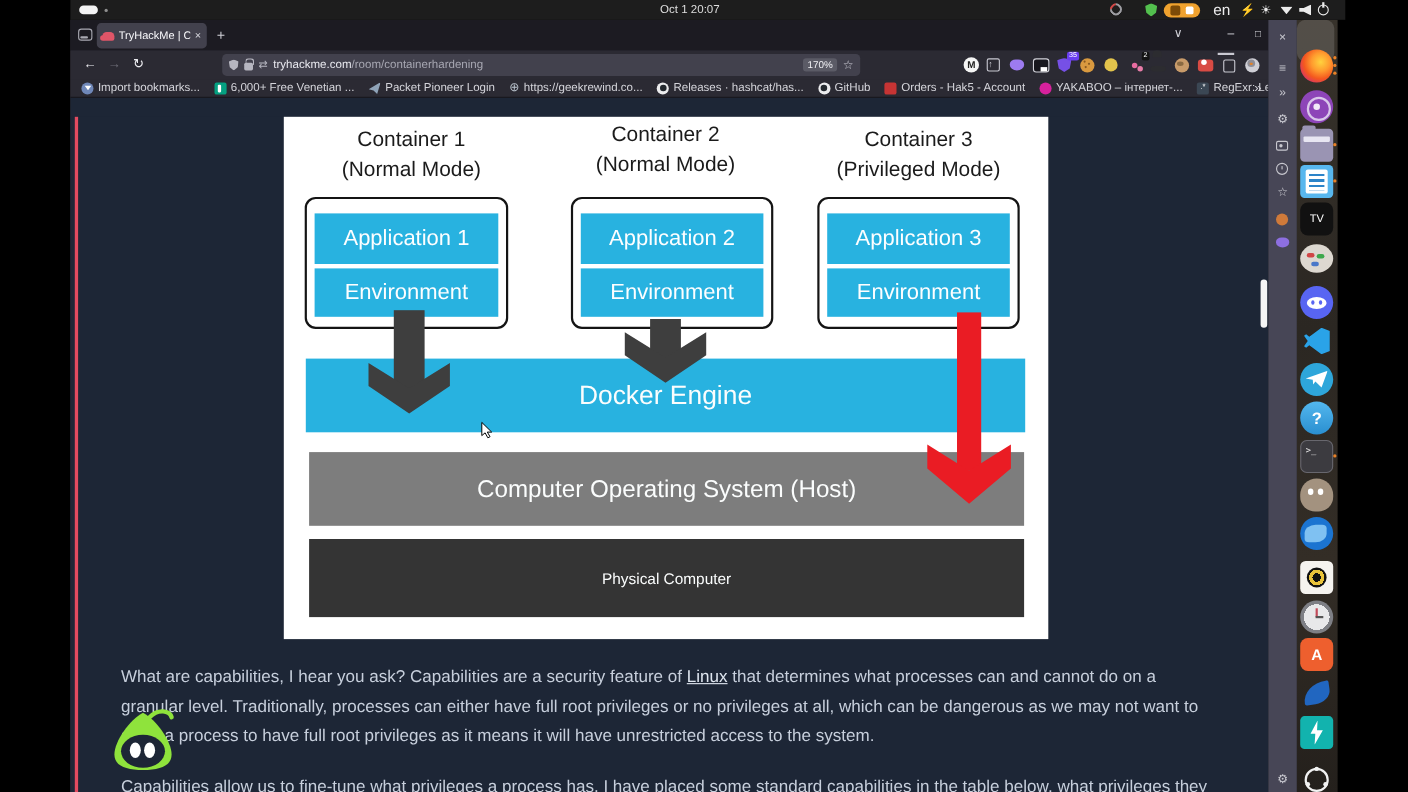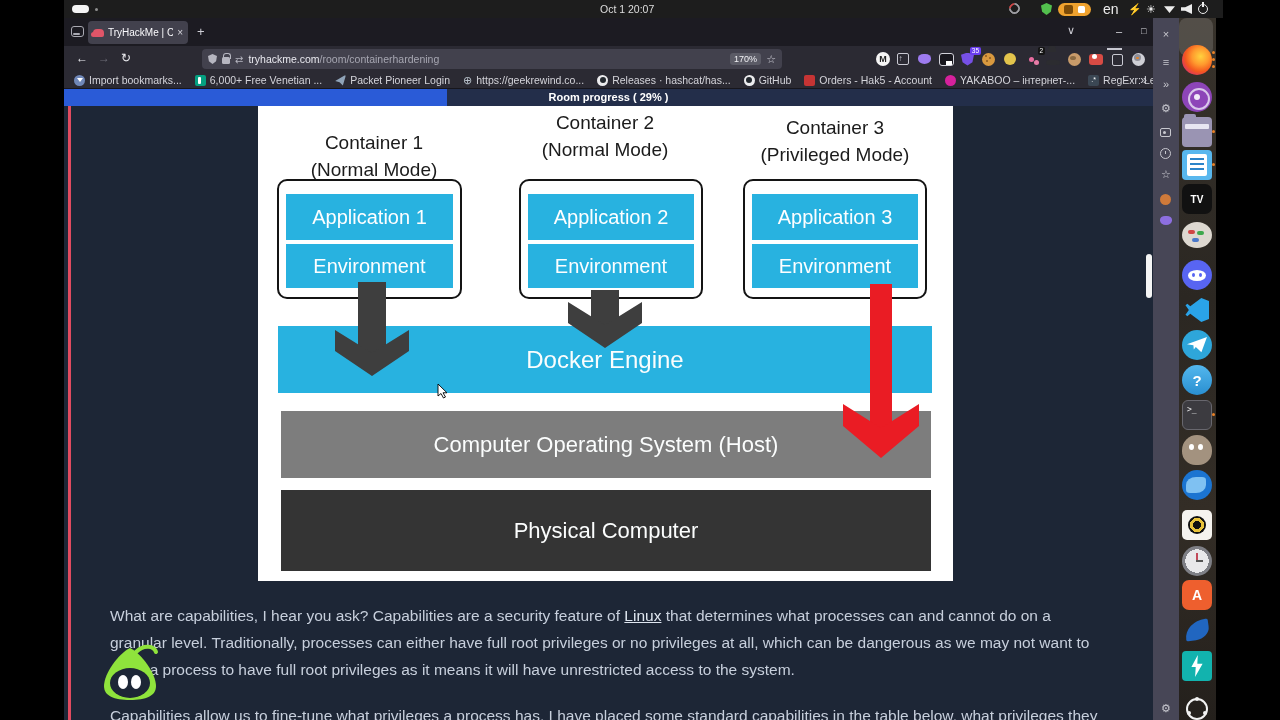--- a/index.html
+++ b/index.html
@@ -107,21 +107,21 @@
   
   #panel{position:absolute;left:194px;top:0;width:695px;height:475px;background:#fff;color:#161616}
   .ctitle{position:absolute;width:200px;text-align:center;font-size:19px;line-height:27px;color:#1b1b1b}
   .cbox{position:absolute;top:73px;height:120px;border:2.5px solid #141414;border-radius:10px;background:#fff}
   .capp,.cenv{position:absolute;left:7px;right:7px;background:#28b2e0;color:#fdfeff;display:flex;align-items:center;justify-content:center;font-size:20px}
   .capp{top:13px;height:46px}
   .cenv{top:63px;height:44px}
   .band{position:absolute;display:flex;align-items:center;justify-content:center;color:#fbfdfd}
   #b-docker{left:20px;width:654px;top:220px;height:67px;background:#28b2e0;font-size:24px}
   #b-os{left:23px;width:650px;top:305px;height:67px;background:#7d7d7d;font-size:22px}
-  #b-phys{left:23px;width:650px;top:384px;height:81px;background:#343434;font-size:22px}
+  #b-phys{left:23px;width:650px;top:384px;height:71px;background:#343434;font-size:14px}
   #arrows{position:absolute;left:0;top:0;pointer-events:none}
 
   
   .para{position:absolute;left:46px;width:992px;color:#c7cfdc;font-size:15.5px;line-height:27px}
   #para1{top:496px}
   #para2{top:596px}
   .para a{color:#dfe6f0;text-decoration:underline}
   #mascot{position:absolute;left:34px;top:538px;z-index:5}
   #scrollthumb{position:absolute;left:1082px;top:148px;width:6px;height:44px;background:#f5f5f5;border-radius:3px}
 
@@ -143,21 +143,21 @@
   #d-firefox{top:27px;border-radius:50%;background:radial-gradient(circle at 62% 38%,#ffd23e 0%,#ff9a2e 32%,#f4581f 58%,#d7306b 82%,#8e2a8a 100%)}
   #d-tor{top:64px;border-radius:50%;background:#8d45b8}
   #d-tor::before{content:"";position:absolute;left:6px;top:6px;width:18px;height:18px;border:2px solid #d9c7ea;border-radius:50%}
   #d-tor::after{content:"";position:absolute;left:12px;top:12px;width:6px;height:6px;background:#f2eaf8;border-radius:50%}
   #d-files{top:99px;background:#9a94b3;border-radius:4px}
   #d-files::before{content:"";position:absolute;left:3px;top:7px;right:3px;height:5px;background:#e8e6f2;border-radius:1px}
   #d-files::after{content:"";position:absolute;left:2px;top:-3px;width:12px;height:5px;background:#9a94b3;border-radius:2px 2px 0 0}
   #d-lo{top:132px;background:#58b7ee;border-radius:4px}
   #d-lo i{position:absolute;left:5px;top:4px;right:5px;bottom:4px;background:#fff;border-radius:2px}
   #d-lo i::before{content:"";position:absolute;left:3px;top:4px;right:3px;bottom:3px;background:repeating-linear-gradient(180deg,#2c84c9 0 2px,transparent 2px 5px)}
-  #d-tv{top:166px;background:#111;display:flex;align-items:center;justify-content:center;color:#fff;font-size:10px;font-weight:bold}
+  #d-tv{top:166px;background:#111;display:flex;align-items:center;justify-content:center;color:#fff;font-size:10px;font-weight:normal}
   #d-cloud{top:204px;background:#ddd8d0;border-radius:50%;height:26px}
   #d-cloud::before{content:"";position:absolute;left:6px;top:8px;width:7px;height:4px;border-radius:2px;background:#d04545;box-shadow:9px 1px 0 #3da84c,4px 8px 0 #4a78c9}
   #d-discord{top:242px;border-radius:50%;background:#5865f2}
   #d-discord::before{content:"";position:absolute;left:6px;top:10px;width:18px;height:11px;background:#fff;border-radius:50%}
   #d-discord::after{content:"";position:absolute;left:10px;top:13px;width:3px;height:4px;border-radius:50%;background:#5865f2;box-shadow:7px 0 0 #5865f2}
   #d-vscode{top:277px}
   #d-vscode i{position:absolute;left:3px;top:3px;width:24px;height:24px;background:#2aa3e8;clip-path:polygon(68% 0,100% 12%,100% 88%,68% 100%,22% 66%,10% 76%,2% 70%,16% 50%,2% 30%,10% 24%,22% 34%)}
   #d-telegram{top:312px;border-radius:50%;background:#2ea6da}
   #d-telegram::before{content:"";position:absolute;left:5px;top:7px;width:20px;height:16px;background:#fff;clip-path:polygon(0 45%,100% 0,72% 95%,44% 62%,34% 78%,32% 52%)}
   #d-help{top:347px;border-radius:50%;background:linear-gradient(#53b7ee,#2a8fd0);display:flex;align-items:center;justify-content:center;color:#fff;font-size:15px;font-weight:bold}
@@ -307,30 +307,26 @@
       </span>
     <span class="bm">
         <span class="bic bi-regex">.*</span>
         <span>RegExr: Learn, Build, ...</span>
       </span>
 
     <span id="bm-more">»</span>
   </div>
 
   <div id="viewport">
-    <div id="progress">
-      <div id="pfill" style="width:35.2%"></div>
-      <div id="plabel">Room progress ( 29% )</div>
-    </div>
 
     <div id="page">
       <div id="redline"></div>
 
       <div id="panel">
-        <div class="ctitle" style="left:16px;top:23px">
+        <div class="ctitle" style="left:16px;top:8px">
           <div>Container 1</div>
           <div>(Normal Mode)</div>
         </div>
         <div class="ctitle" style="left:247px;top:3px">
           <div>Container 2</div>
           <div>(Normal Mode)</div>
         </div>
         <div class="ctitle" style="left:477px;top:8px">
           <div>Container 3</div>
           <div>(Privileged Mode)</div>

